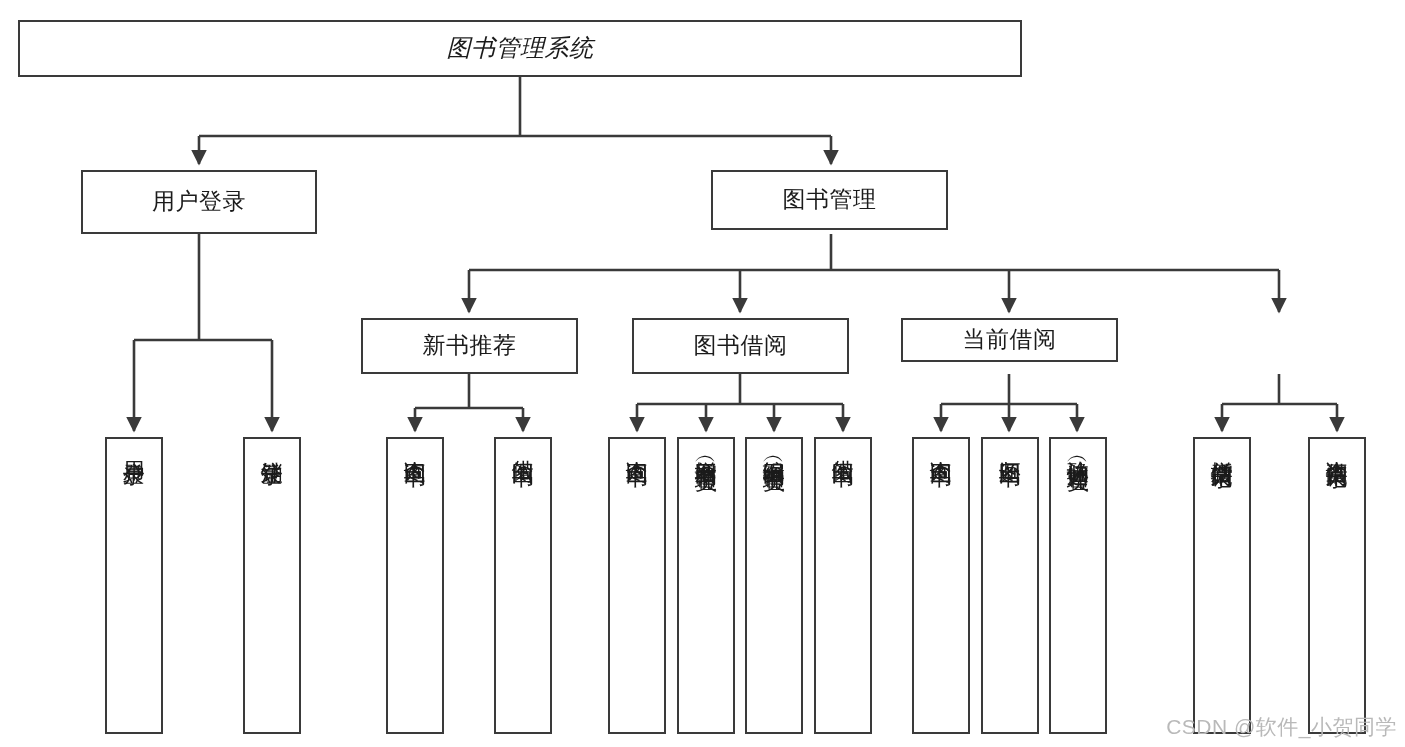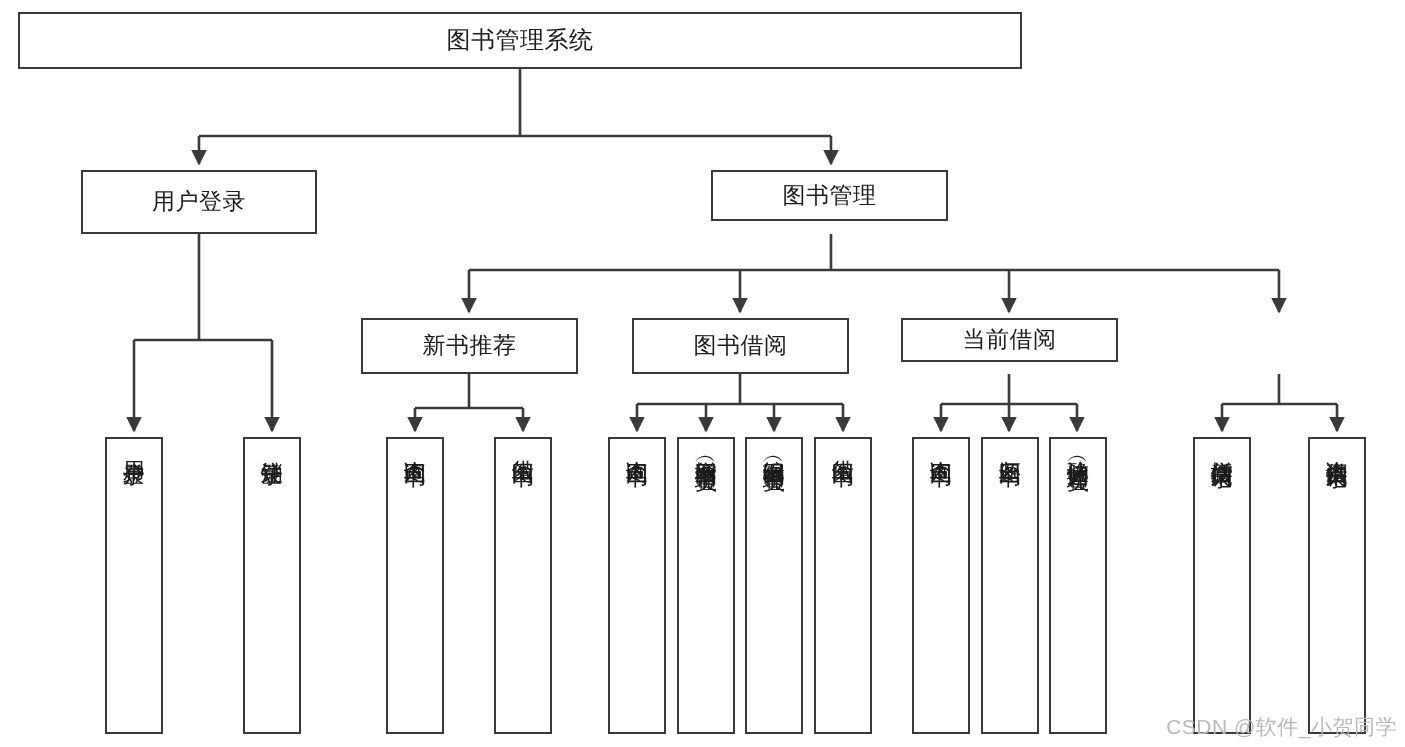--- a/index.html
+++ b/index.html
@@ -114,28 +114,28 @@
       <path d="M 941 404 L 941 431" marker-end="url(#arrow)"></path>
       <path d="M 1009 404 L 1009 431" marker-end="url(#arrow)"></path>
       <path d="M 1077 404 L 1077 431" marker-end="url(#arrow)"></path>
 
       <path d="M 1279 374 L 1279 404 M 1222 404 L 1337 404"></path>
       <path d="M 1222 404 L 1222 431" marker-end="url(#arrow)"></path>
       <path d="M 1337 404 L 1337 431" marker-end="url(#arrow)"></path>
     </g>
   </svg>
 
-  <div class="node horiz root" style="left:18px; top:12px; width:1004px; height:57px;">
+  <div class="node horiz root" style="left:18px; top:20px; width:1004px; height:57px;font-style:italic;">
     <span class="node-label">图书管理系统</span>
   </div>
 
   <div class="node horiz" style="left:81px; top:170px; width:236px; height:64px;">
     <span class="node-label">用户登录</span>
   </div>
-  <div class="node horiz" style="left:711px; top:170px; width:237px; height:51px;">
+  <div class="node horiz" style="left:711px; top:170px; width:237px; height:60px;">
     <span class="node-label">图书管理</span>
   </div>
 
   <div class="node horiz" style="left:632px; top:318px; width:217px; height:56px;">
     <span class="node-label">图书借阅</span>
   </div>
   <div class="node horiz" style="left:361px; top:318px; width:217px; height:56px;">
     <span class="node-label">新书推荐</span>
   </div>
   <div class="node horiz" style="left:901px; top:318px; width:217px; height:44px;">

